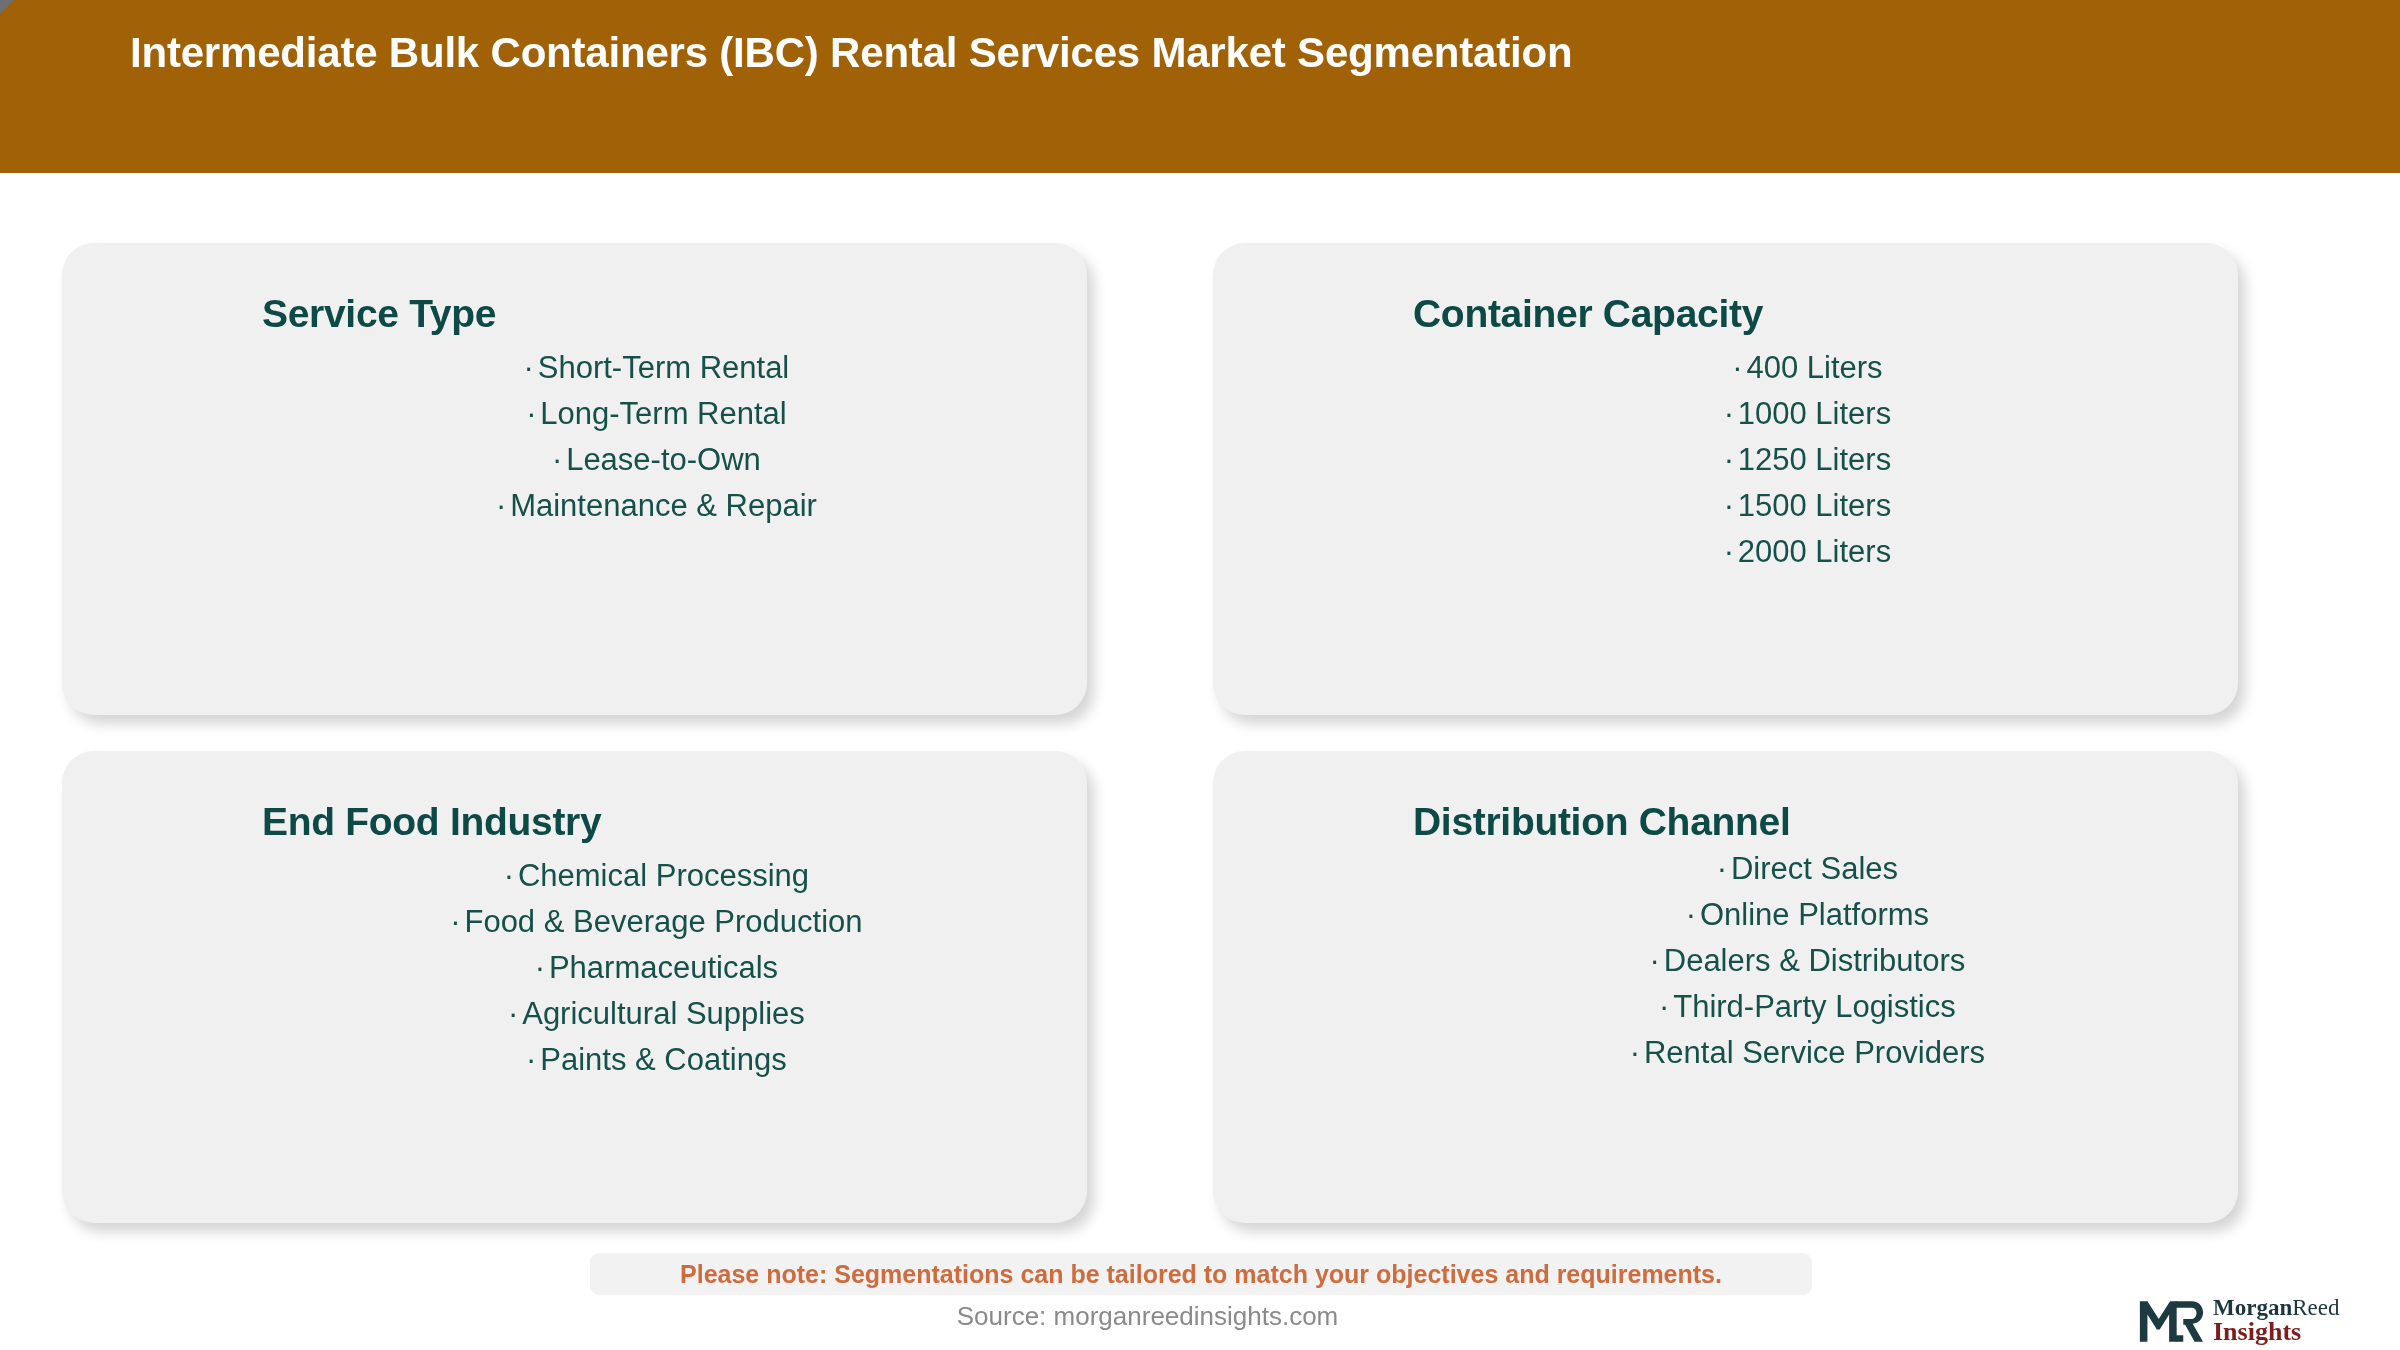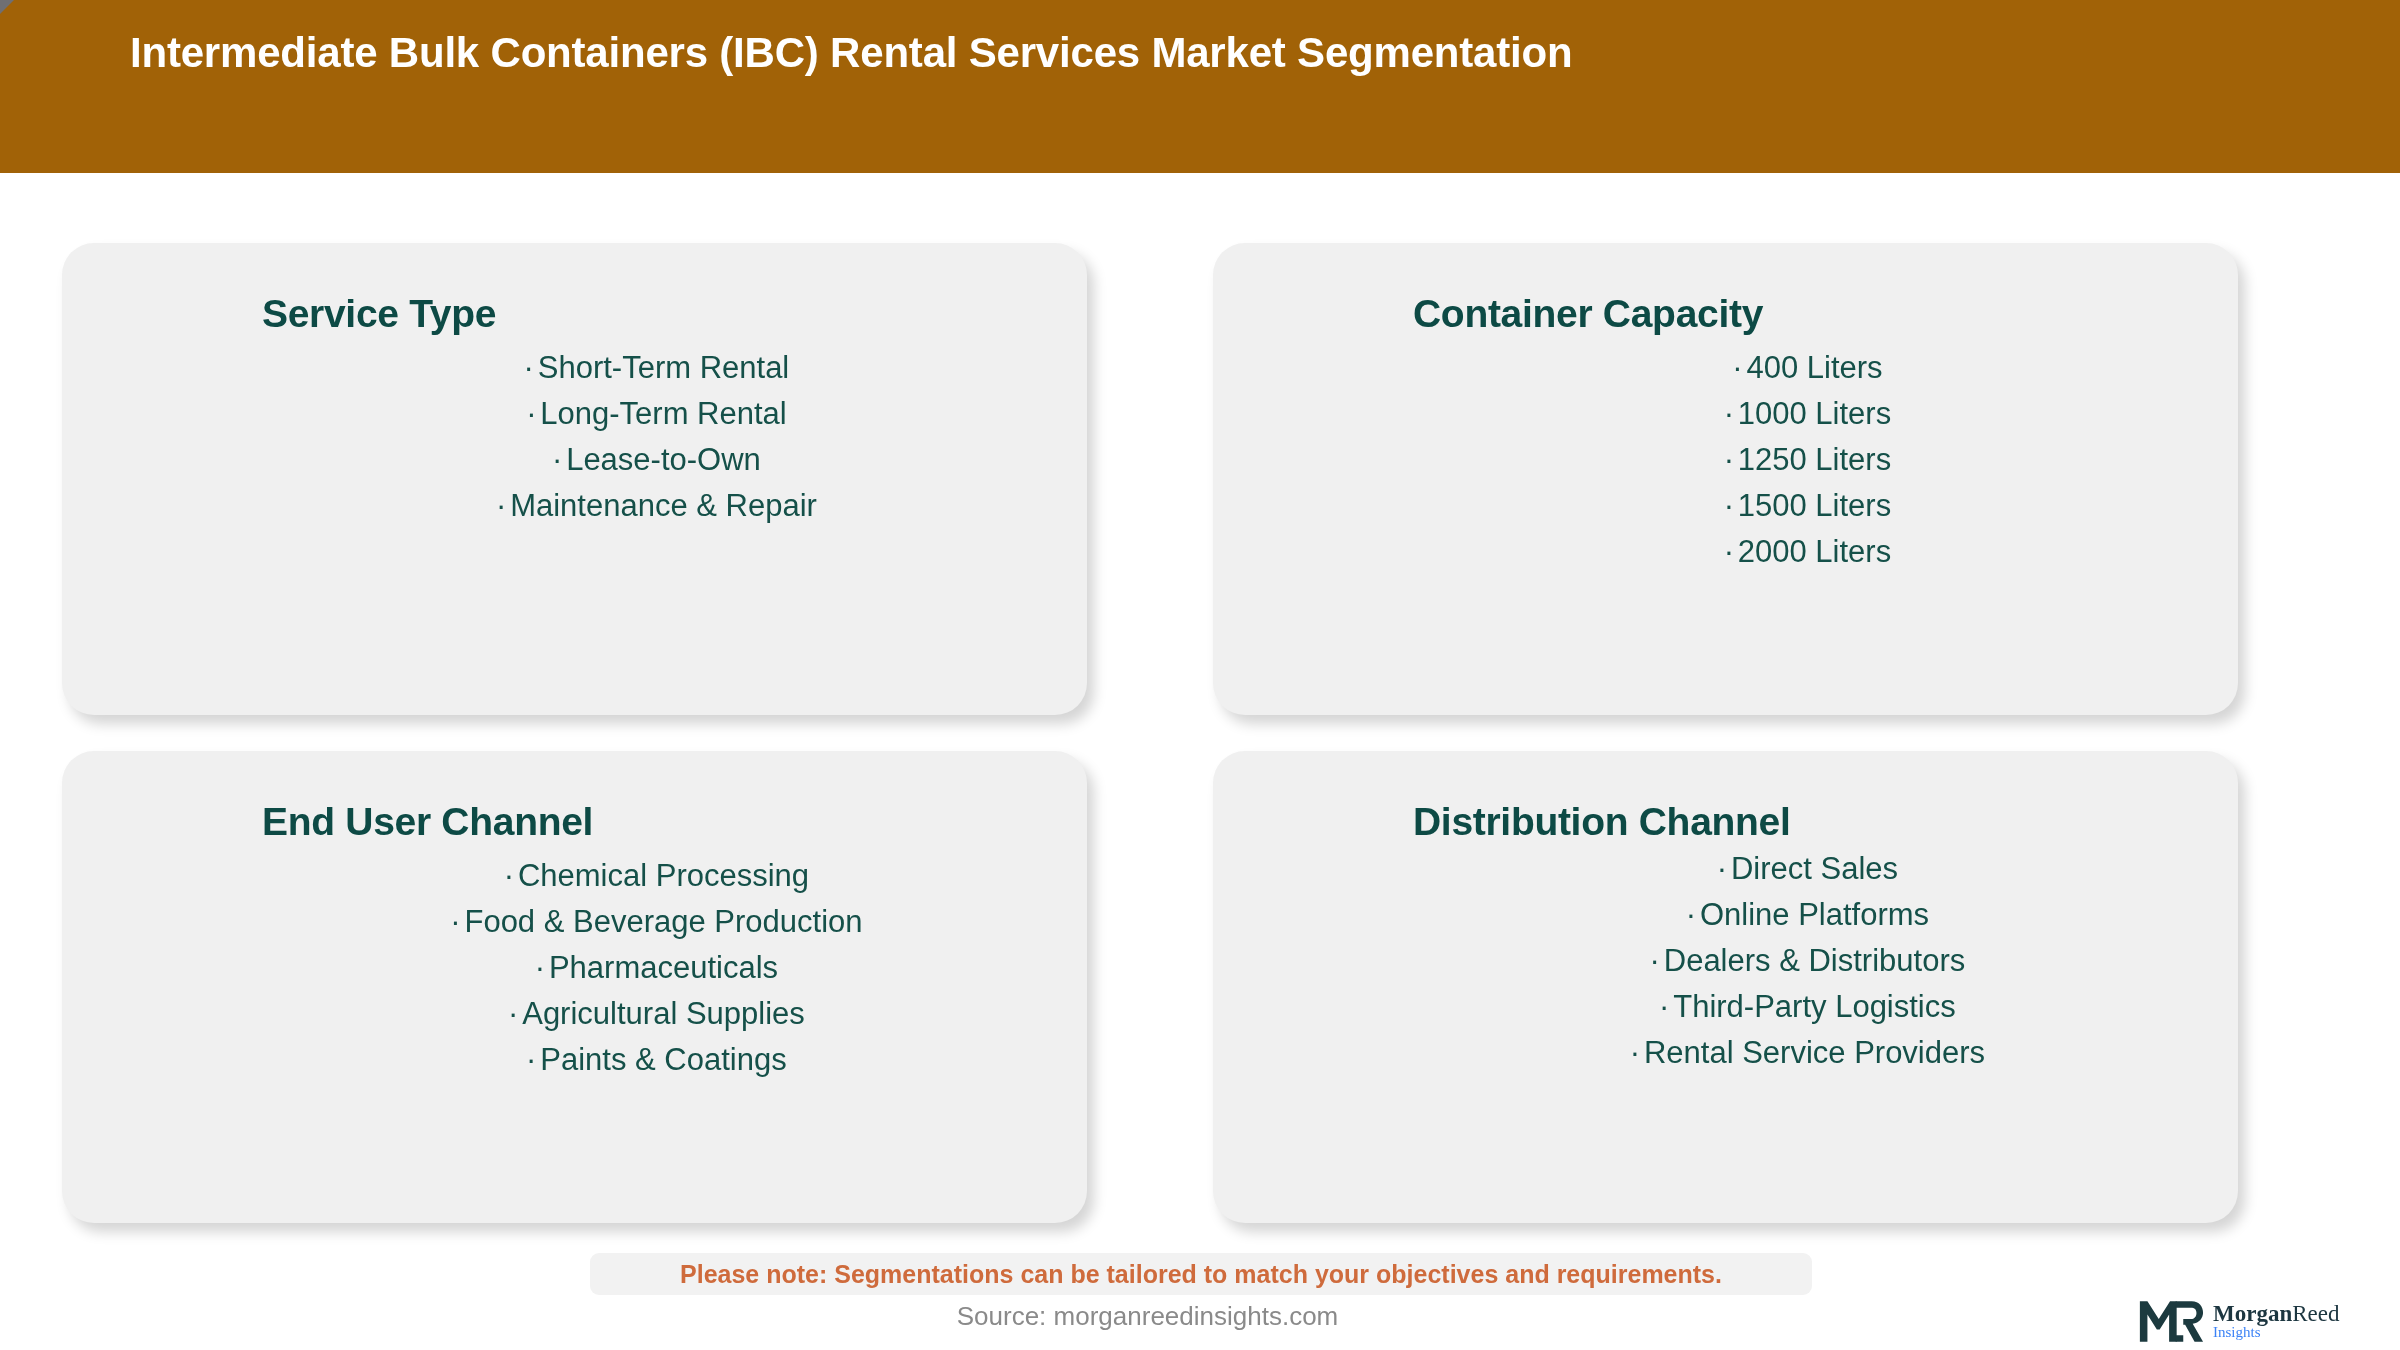--- a/index.html
+++ b/index.html
@@ -153,23 +153,24 @@
     font-weight: bold;
     color: #1c3640;
   }
   .logo-reed {
     font-family: "Liberation Serif", serif;
     font-weight: normal;
     color: #1c3640;
   }
   .logo-line2 {
     font-family: "Liberation Serif", serif;
-    font-size: 15px;
-    color: #3b82f6;
+    font-size: 26px;
+    color: #7f1d1d;
     white-space: nowrap;
+    font-weight: bold;
   }
 </style>
 </head>
 <body>
 
 <div class="header">
   <div class="header-corner-mark"></div>
   <div class="header-title">Intermediate Bulk Containers (IBC) Rental Services Market Segmentation</div>
 </div>
 
@@ -190,21 +191,21 @@
     <ul class="card-list">
       <li><span class="bullet">·</span><span>400 Liters</span></li>
       <li><span class="bullet">·</span><span>1000 Liters</span></li>
       <li><span class="bullet">·</span><span>1250 Liters</span></li>
       <li><span class="bullet">·</span><span>1500 Liters</span></li>
       <li><span class="bullet">·</span><span>2000 Liters</span></li>
     </ul>
   </div>
 
   <div class="card card-2">
-    <div class="card-title">End User Channel</div>
+    <div class="card-title">End Food Industry</div>
     <ul class="card-list">
       <li><span class="bullet">·</span><span>Chemical Processing</span></li>
       <li><span class="bullet">·</span><span>Food &amp; Beverage Production</span></li>
       <li><span class="bullet">·</span><span>Pharmaceuticals</span></li>
       <li><span class="bullet">·</span><span>Agricultural Supplies</span></li>
       <li><span class="bullet">·</span><span>Paints &amp; Coatings</span></li>
     </ul>
   </div>
 
   <div class="card card-3">

